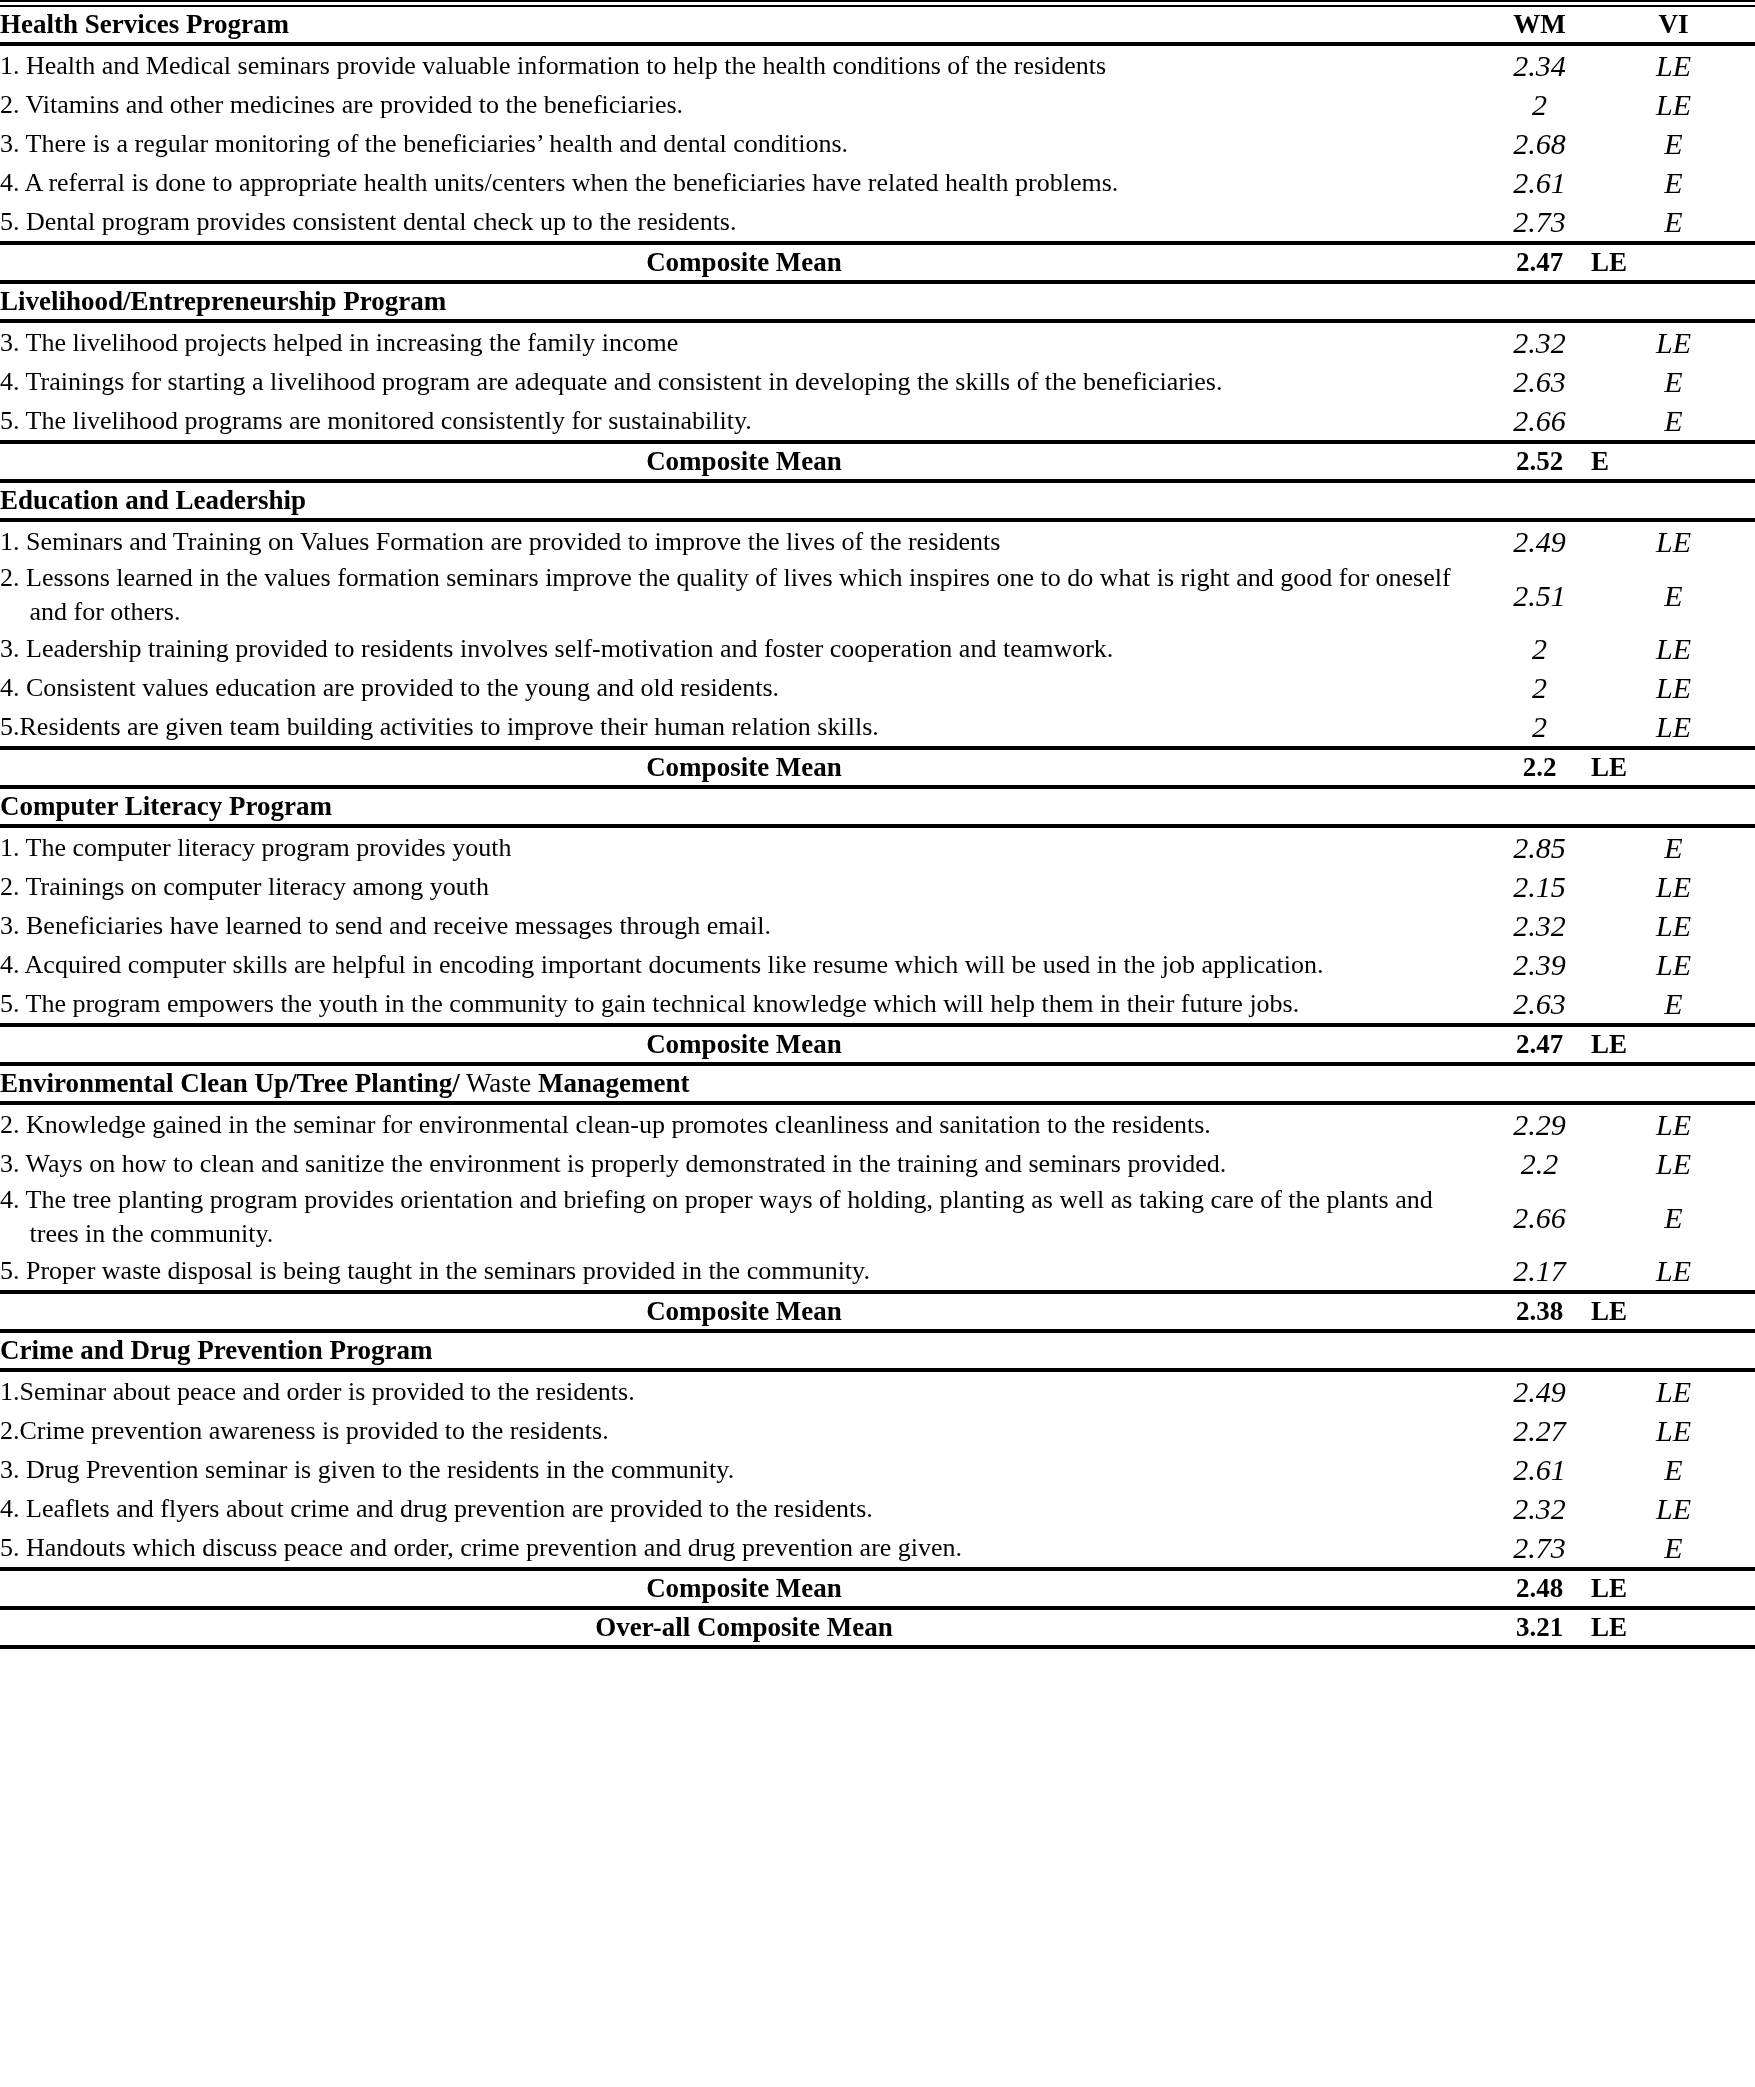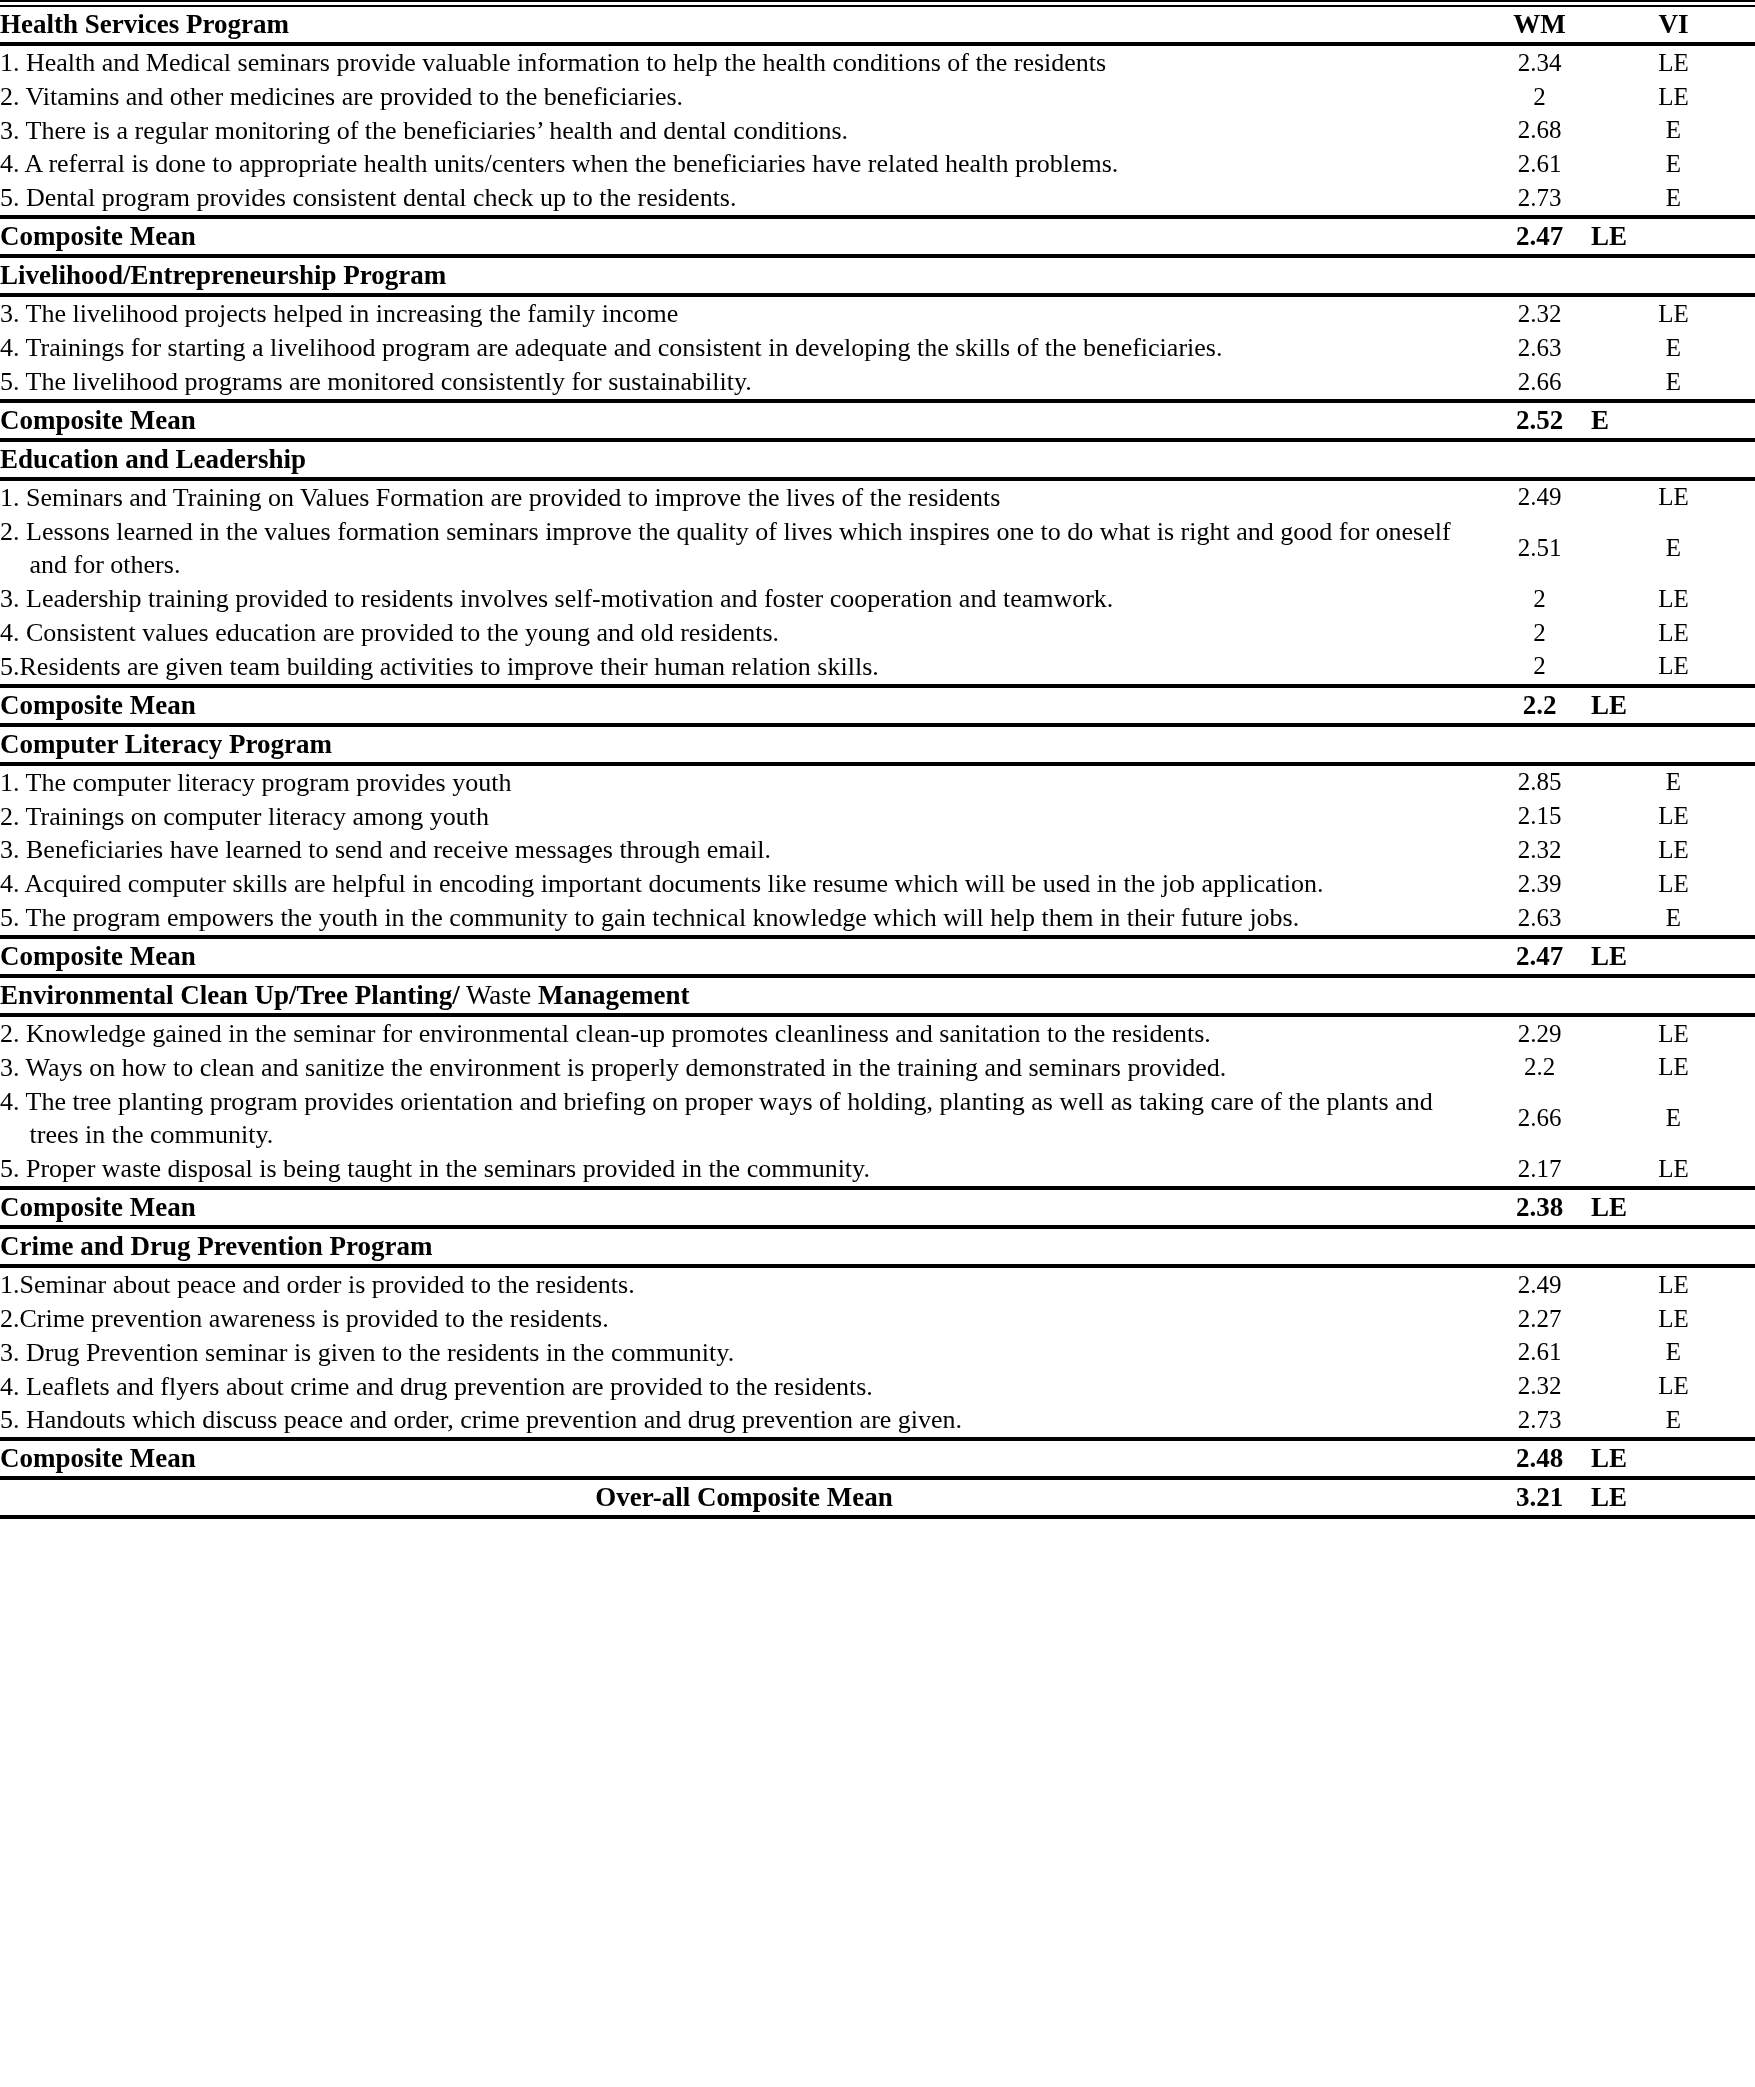--- a/index.html
+++ b/index.html
@@ -72,38 +72,39 @@
   }
   .section-title {
     font-weight: bold;
     padding: 4.3px 7px 4.3px 19px;
     font-size: 27px;
   }
   .section-title .reg { font-weight: normal; }
 
   .wm, .vi {
     text-align: center;
-    font-size: 25px;
+    font-size: 30px;
+    font-style: italic;
   }
   .vi { text-align: center; }
 
   .hdr-label {
     font-weight: bold;
     font-size: 27px;
     text-align: center;
   }
   .hdr-title {
     font-weight: bold;
     font-size: 27px;
     padding: 4.3px 7px 4.3px 19px;
   }
 
   .composite-label {
     font-weight: bold;
-    text-align: left;
+    text-align: center;
     padding: 2.6px 10.4px 2.6px 0;
     font-size: 27px;
   }
   .composite-val {
     font-weight: bold;
     text-align: center;
     font-size: 27px;
   }
   
   .composite-vi {

